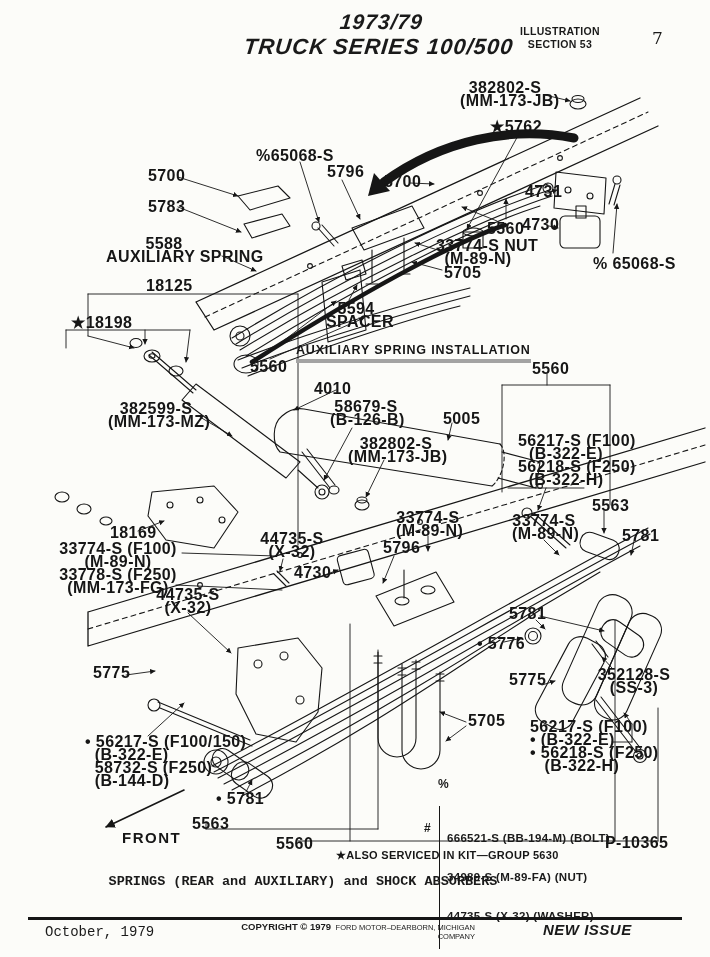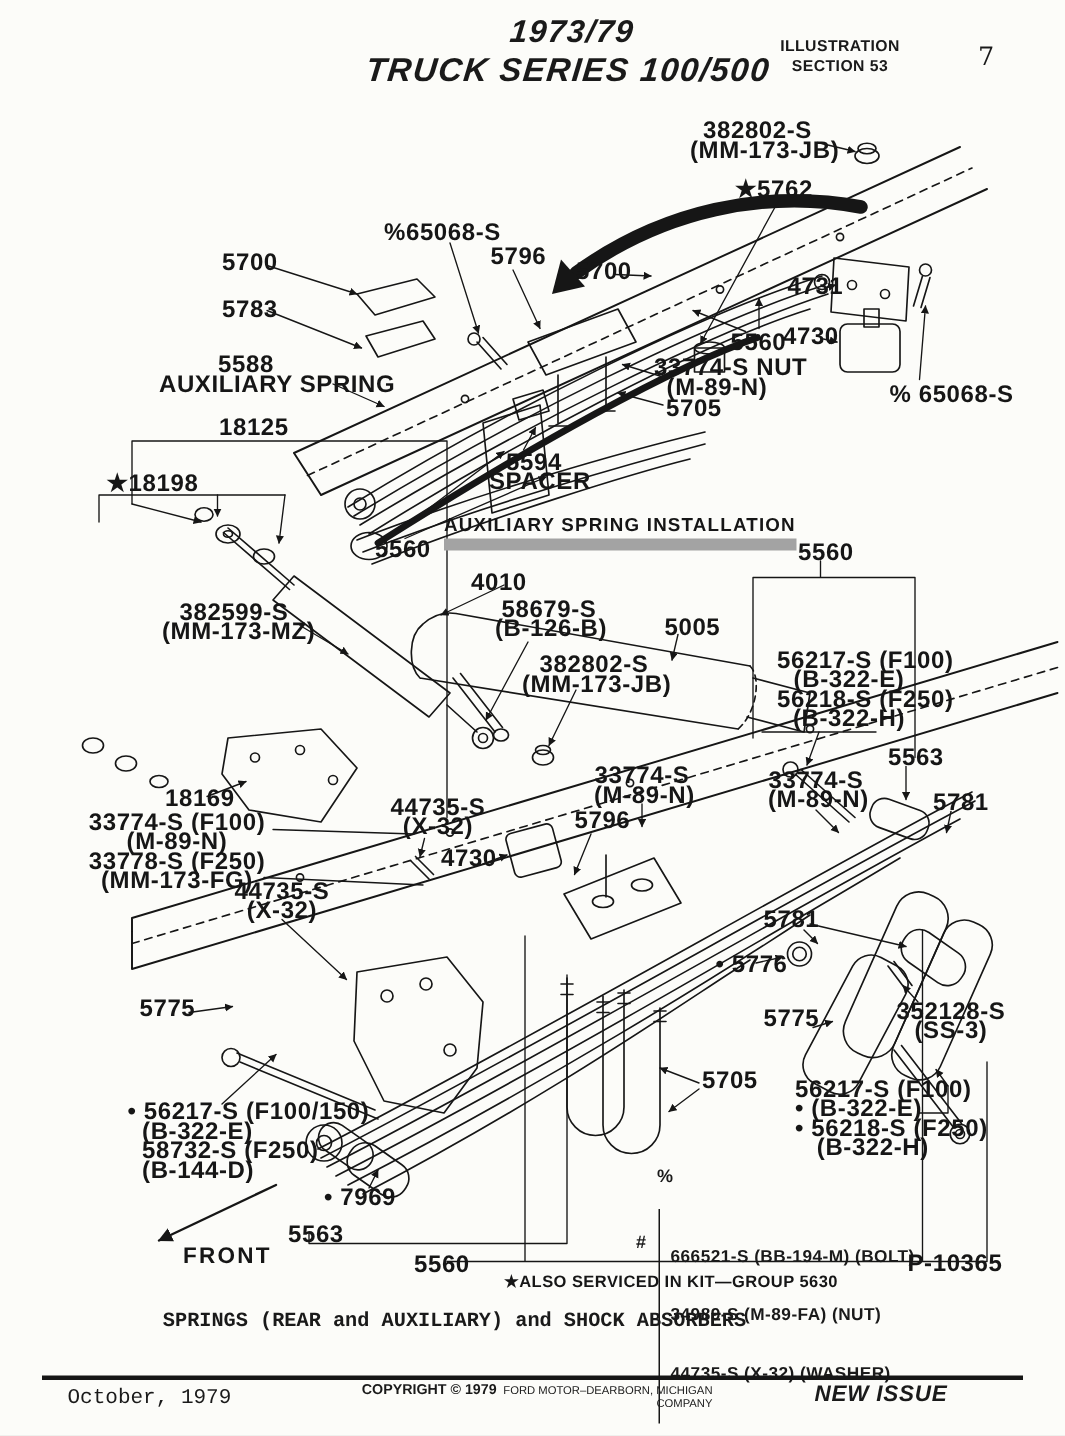--- a/index.html
+++ b/index.html
@@ -8,21 +8,21 @@
   .lbl{position:absolute;font-weight:700;font-size:16px;line-height:13px;letter-spacing:.4px;
        white-space:pre;color:#161616;}
   .ctr{text-align:center;}
   .title{position:absolute;left:215px;top:10px;width:330px;text-align:center;
          font-weight:700;font-style:italic;transform:skewX(-6deg);}
   .title .t1{font-size:21px;letter-spacing:1px;}
   .title .t2{font-size:22px;letter-spacing:1px;}
   .illus{position:absolute;left:512px;top:25px;width:96px;text-align:center;font-weight:700;
          font-size:10.5px;line-height:13px;white-space:pre-line;letter-spacing:.3px;}
   .pagenum{position:absolute;left:652px;top:28px;font-family:"DejaVu Serif",serif;font-size:17px;}
-  .auxcap{font-size:12.5px;letter-spacing:.8px;border-bottom:8px solid #a3a3a3;padding-bottom:2px;}
+  .auxcap{font-size:12.5px;letter-spacing:.8px;border-bottom:4px solid #a3a3a3;padding-bottom:2px;}
   .front{font-size:15px;letter-spacing:1.5px;}
   .kitnote{font-size:11px;letter-spacing:.3px;}
   .fngroup{position:absolute;border-left:1.6px solid #161616;padding-left:7px;
            font-weight:700;font-size:11.5px;line-height:13px;letter-spacing:.3px;white-space:pre;}
   .fnsym{position:absolute;font-weight:700;font-size:12px;}
   .mono{position:absolute;font-family:"Liberation Mono",monospace;}
   .cap1{left:0;top:874px;width:606px;text-align:center;font-size:13.5px;font-weight:700;letter-spacing:0;}
   .cap2{left:0;top:895px;width:710px;text-align:center;font-size:13.5px;font-weight:700;white-space:pre;}
   .rule{position:absolute;left:28px;top:917px;width:654px;height:2.5px;background:#161616;}
   .fdate{left:45px;top:924px;font-size:14px;}
@@ -326,21 +326,21 @@
   <div class="lbl" style="left:468px;top:714px">5705</div>
   <div class="lbl" style="left:530px;top:720px">56217-S (F100)
 • (B-322-E)
 • 56218-S (F250)
    (B-322-H)</div>
   <div class="lbl" style="left:85px;top:735px">• 56217-S (F100/150)
   (B-322-E)
   58732-S (F250)
   (B-144-D)</div>
   <div class="lbl front" style="left:122px;top:831px">FRONT</div>
-  <div class="lbl" style="left:216px;top:792px">• 7969</div>
+  <div class="lbl" style="left:216px;top:792px">• 5781</div>
   <div class="lbl" style="left:192px;top:817px">5563</div>
   <div class="lbl" style="left:276px;top:837px">5560</div>
 
   <span class="fnsym" style="left:438px;top:777px">%</span>
   <span class="fnsym" style="left:424px;top:821px">#</span>
   <div class="fngroup" style="left:439px;top:806px">
     <div>666521-S (BB-194-M) (BOLT)</div>
     <div>34989-S (M-89-FA) (NUT)</div>
     <div>44735-S (X-32) (WASHER)</div>
   </div>

